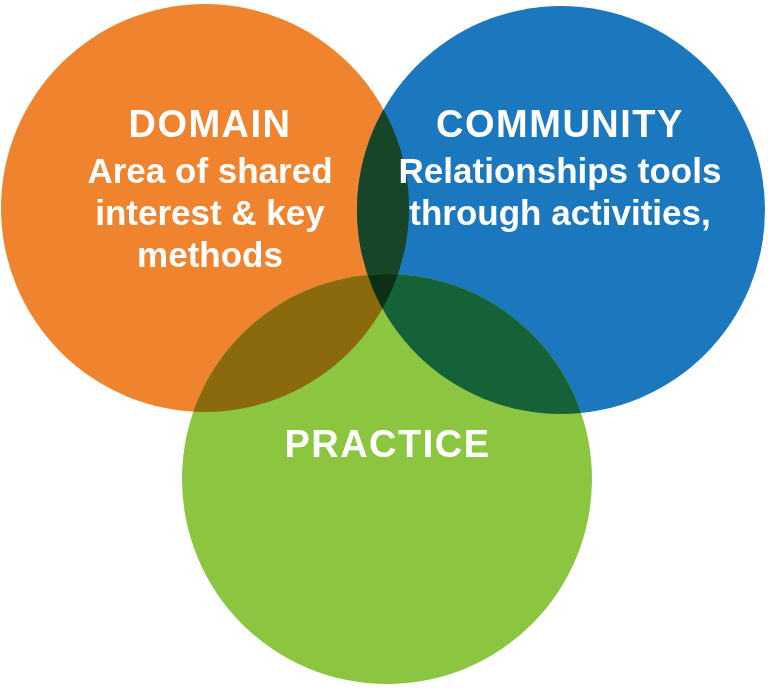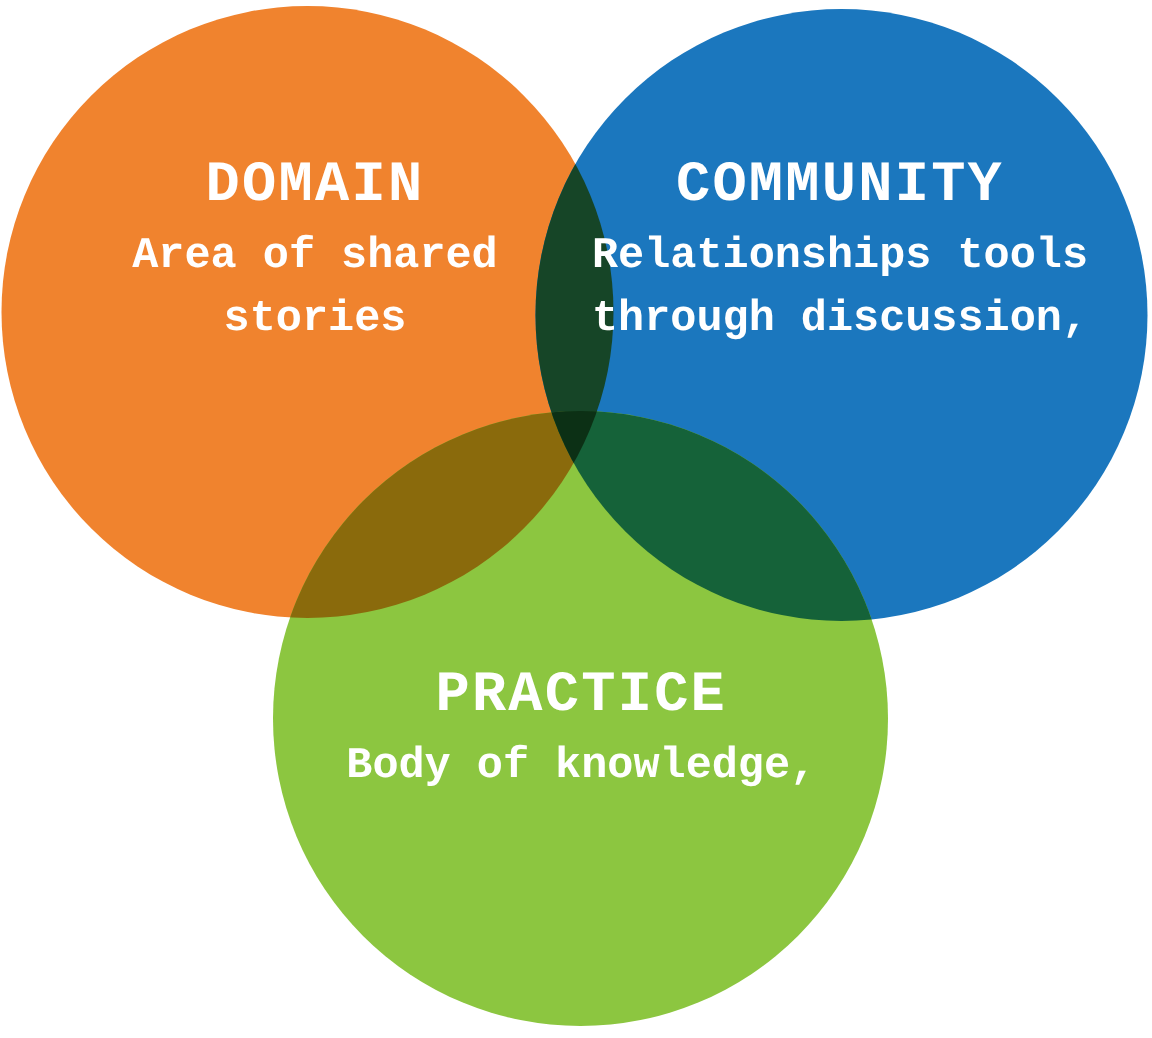--- a/index.html
+++ b/index.html
@@ -6,21 +6,21 @@
     margin: 0;
     padding: 0;
     background: #ffffff;
   }
   .canvas {
     position: relative;
     width: 768px;
     height: 692px;
     background: #ffffff;
     overflow: hidden;
-    font-family: Liberation Mono, monospace;
+    font-family: Liberation Sans, sans-serif;
   }
   .venn-svg {
     position: absolute;
     left: 0;
     top: 0;
   }
   .label-block {
     position: absolute;
     text-align: center;
     color: #ffffff;
@@ -30,27 +30,27 @@
   .label-title {
     display: block;
     font-size: 38px;
     font-weight: 800;
     letter-spacing: 1.5px;
     line-height: 40px;
     margin-bottom: 6px;
   }
   .label-line {
     display: block;
-    font-size: 29px;
+    font-size: 35px;
     font-weight: 700;
     line-height: 42px;
   }
   .block-domain    { left: 50px;  top: 104px; width: 320px; }
   .block-community { left: 385px; top: 104px; width: 350px; }
-  .block-practice  { left: 200px; top: 424px; width: 375px; margin-top: 20px; }
+  .block-practice  { left: 200px; top: 424px; width: 375px; }
 </style>
 </head>
 <body>
 
 <div class="canvas">
 
   <svg class="venn-svg" width="768" height="692" viewBox="0 0 768 692">
     <defs>
       <clipPath id="clip-domain">
         <circle cx="205" cy="208" r="204"></circle>
@@ -73,27 +73,27 @@
       <circle cx="387" cy="479" r="205" fill="#156239"></circle>
       <g clip-path="url(#clip-domain)">
         <circle cx="387" cy="479" r="205" fill="#0C3015"></circle>
       </g>
     </g>
   </svg>
 
   <div class="label-block block-domain">
     <span class="label-title">DOMAIN</span>
     <span class="label-line">Area of shared</span>
-    <span class="label-line">stories</span>
+    <span class="label-line">interest &amp; key</span>
+    <span class="label-line">methods</span>
   </div>
 
   <div class="label-block block-community">
     <span class="label-title">COMMUNITY</span>
     <span class="label-line">Relationships tools</span>
-    <span class="label-line">through discussion,</span>
+    <span class="label-line">through activities,</span>
   </div>
 
   <div class="label-block block-practice">
     <span class="label-title">PRACTICE</span>
-    <span class="label-line">Body of knowledge,</span>
   </div>
 
 </div>
 
 </body></html>

